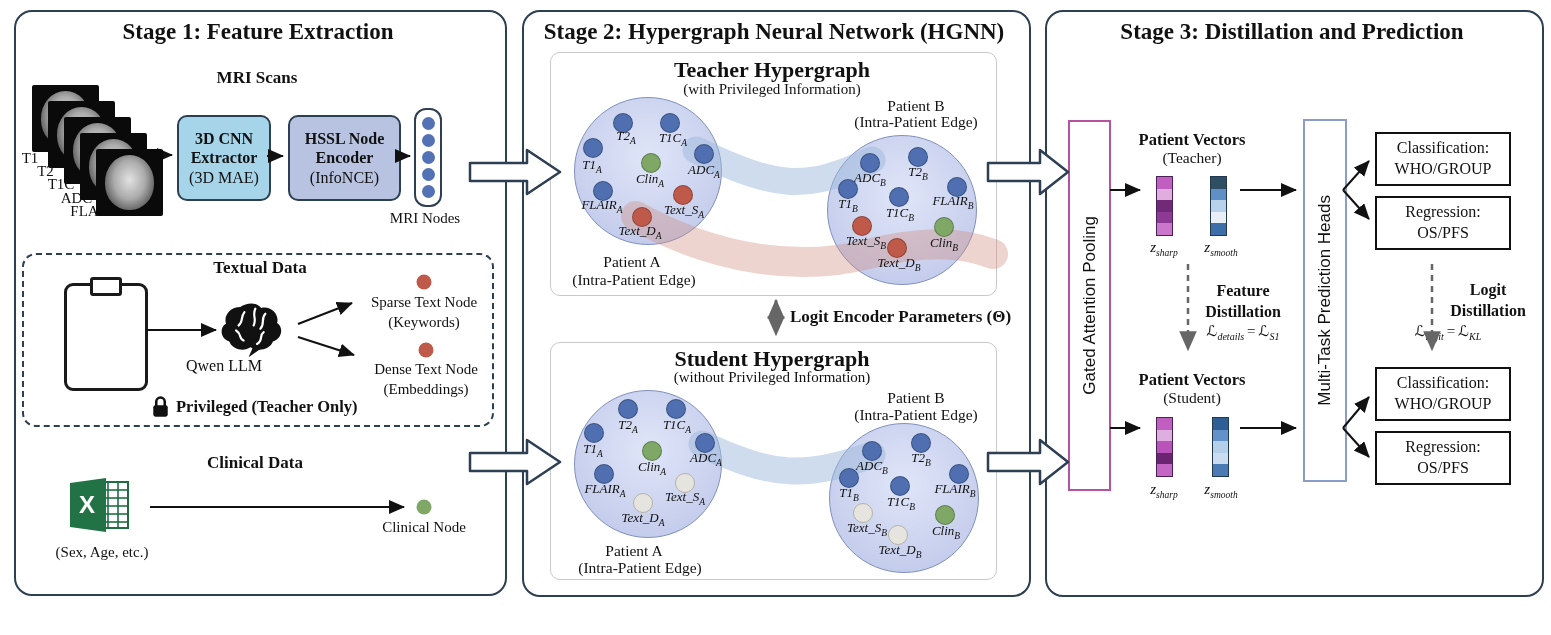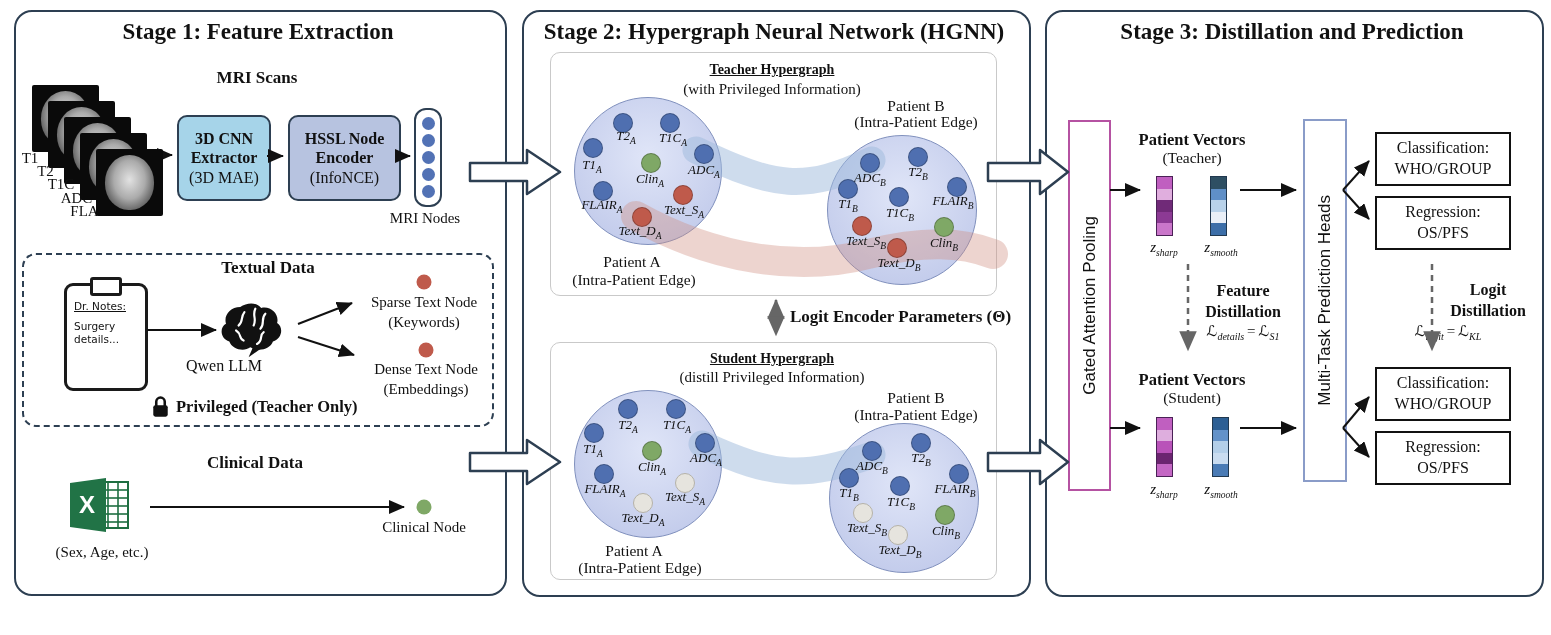--- a/index.html
+++ b/index.html
@@ -5,21 +5,21 @@
   html,body{margin:0;padding:0;background:#fff;}
   #canvas{position:relative;width:1551px;height:635px;background:#fff;overflow:hidden;
           font-family:"Liberation Serif",serif;color:#111;}
   .abs{position:absolute;}
   .ctr{transform:translate(-50%,-50%);white-space:nowrap;}
   .panel{position:absolute;border:2.5px solid #2d3f52;border-radius:18px;background:#fff;}
   .inpanel{position:absolute;border:1.5px solid #c9c9c9;border-radius:10px;background:#fff;}
   .dashbox{position:absolute;border:2.5px dashed #2d3f52;border-radius:14px;}
   .stage-title{font-weight:bold;font-size:23px;}
   .sec-title{font-weight:bold;font-size:17px;}
-  .hg-title{font-weight:bold;font-size:14px;text-decoration:underline;}
+  .hg-title{font-weight:bold;font-size:22px;}
   .hg-sub{font-size:15px;}
   .plabel{font-size:15.5px;text-align:center;line-height:1.25;}
   .txt15{font-size:15px;text-align:center;line-height:1.3;}
   .fbox{position:absolute;border:2px solid #2d3f52;border-radius:10px;display:flex;flex-direction:column;
         align-items:center;justify-content:center;text-align:center;font-size:16px;line-height:1.22;}
   .fbox .bname{font-weight:bold;white-space:pre-line;}
   .predbox{position:absolute;border:2.5px solid #111;background:#fff;display:flex;flex-direction:column;
            align-items:center;justify-content:center;font-size:16px;line-height:1.3;text-align:center;}
   .vbar{position:absolute;background:#fff;display:flex;align-items:center;justify-content:center;}
   .vbar span{writing-mode:vertical-rl;transform:rotate(180deg);
@@ -85,28 +85,24 @@
   <div class="mstrip" style="left:414px;top:108px">
     <i class="sdot"></i>
     <i class="sdot"></i>
     <i class="sdot"></i>
     <i class="sdot"></i>
     <i class="sdot"></i>
   </div>
   <div class="abs ctr txt15" style="left:425px;top:219px">MRI Nodes</div>
 
   <div class="dashbox" style="left:22px;top:253px;width:468px;height:170px"></div>
-  <div class="abs ctr sec-title" style="left:268px;top:268px">Textual Data</div>
+  <div class="abs ctr sec-title" style="left:260px;top:268px">Textual Data</div>
 
   <div class="clip" style="left:64px;top:283px">
     <div class="tab"></div>
-    <div class="inner">
-      <div class="hd">Dr. Notes:</div>
-      <div>Surgery details...</div>
-    </div>
   </div>
 
   <svg class="abs" style="left:215px;top:297px;z-index:3" width="84" height="62" viewBox="0 0 100 74">
     <path d="M30 12 C 18 12 10 22 13 32 C 5 36 6 50 17 53 C 20 62 34 66 42 60 C 52 66 66 62 69 53 C 80 50 82 36 74 31 C 77 20 66 10 55 13 C 50 6 38 6 30 12 Z" fill="#111"></path>
     <path d="M46 58 L 40 72 L 54 62 Z" fill="#111"></path>
     <g stroke="#fff" stroke-width="2.6" fill="none" stroke-linecap="round">
       <path d="M35 18 C 30 24 34 30 28 34"></path>
       <path d="M48 14 C 44 22 50 26 46 34"></path>
       <path d="M60 20 C 54 26 60 32 54 38"></path>
       <path d="M25 40 C 32 44 28 50 34 52"></path>
@@ -158,21 +154,21 @@
   <div class="abs ctr plabel" style="left:916px;top:122px">(Intra-Patient Edge)</div>
   <div class="circle" style="left:574px;top:97px;width:146px;height:146px"></div>
   <div class="circle" style="left:827px;top:135px;width:148px;height:148px"></div>
   <div class="abs ctr plabel" style="left:632px;top:262px">Patient A</div>
   <div class="abs ctr plabel" style="left:634px;top:280px">(Intra-Patient Edge)</div>
 
   <div class="abs" style="left:790px;top:317px;transform:translate(0,-50%);font-weight:bold;font-size:17px">Logit Encoder Parameters (Θ)</div>
 
   <div class="inpanel" style="left:550px;top:342px;width:445px;height:236px"></div>
   <div class="abs ctr hg-title" style="left:772px;top:359px">Student Hypergraph</div>
-  <div class="abs ctr hg-sub" style="left:772px;top:377px">(distill Privileged Information)</div>
+  <div class="abs ctr hg-sub" style="left:772px;top:377px">(without Privileged Information)</div>
   <div class="abs ctr plabel" style="left:916px;top:398px">Patient B</div>
   <div class="abs ctr plabel" style="left:916px;top:415px">(Intra-Patient Edge)</div>
   <div class="circle" style="left:574px;top:390px;width:146px;height:146px"></div>
   <div class="circle" style="left:829px;top:423px;width:148px;height:148px"></div>
   <div class="abs ctr plabel" style="left:634px;top:551px">Patient A</div>
   <div class="abs ctr plabel" style="left:640px;top:568px">(Intra-Patient Edge)</div>
 
   <div class="vbar" style="left:1068px;top:120px;width:39px;height:367px;border:2.5px solid #b552a2">
     <span>Gated Attention Pooling</span>
   </div>

